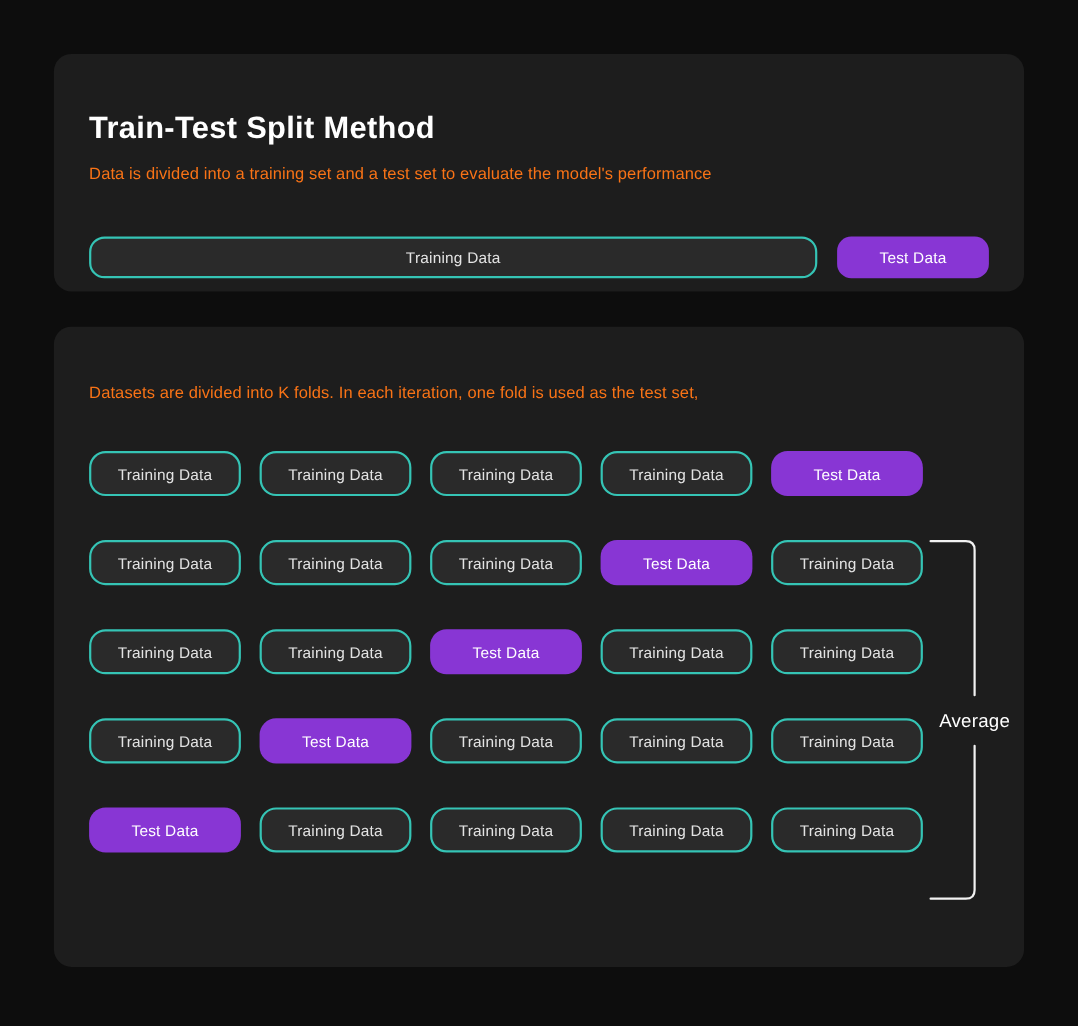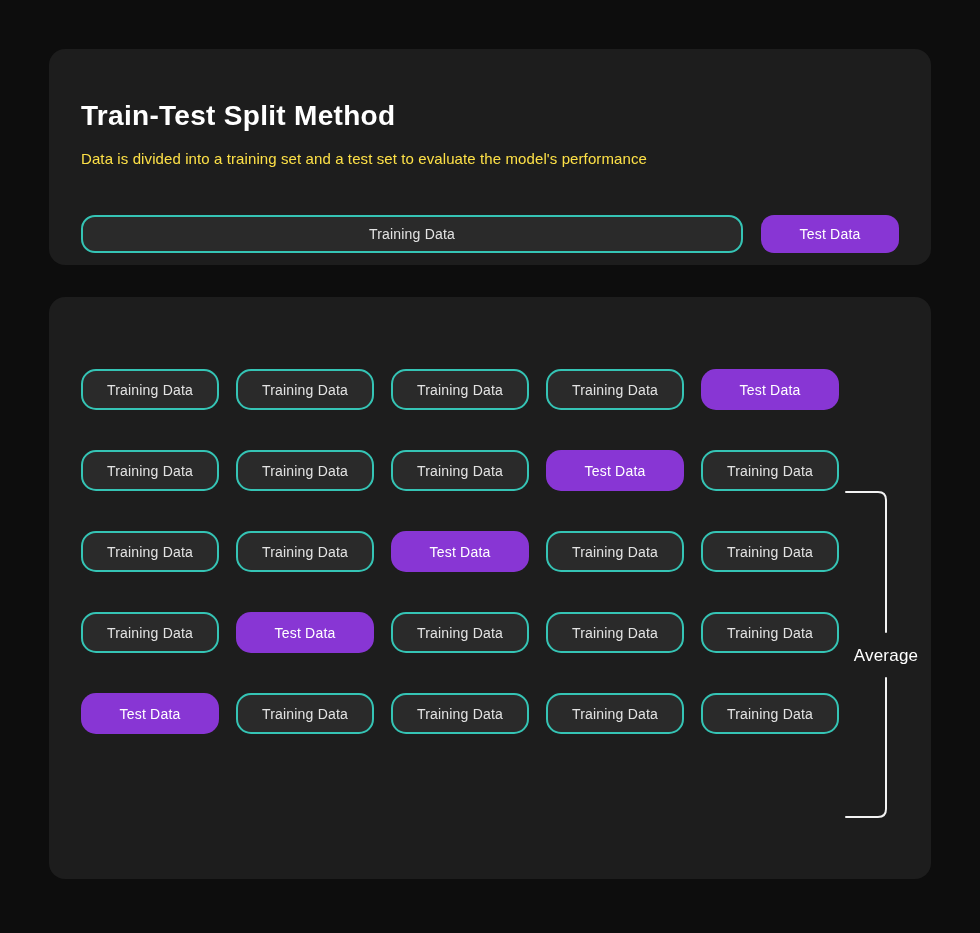--- a/index.html
+++ b/index.html
@@ -16,21 +16,21 @@
     box-sizing:border-box; padding:33px 32px;
   }
   #panel-split { top:49px; height:216px; }
   #panel-cv   { top:297px; height:582px; }
 
   .panel-title {
     font-size:28px; font-weight:700; color:#ffffff;
     letter-spacing:0.3px; line-height:1.1;
   }
   .panel-desc {
-    margin-top:14px; font-size:15px; color:#fde047;
+    margin-top:14px; font-size:15px; color:#f97316;
     line-height:27px; letter-spacing:0.1px;
   }
   #panel-split .panel-desc { line-height:18px; }
 
   .split-row {
     margin-top:27px; display:flex; gap:18px; height:58px;
   }
   .box {
     display:flex; align-items:center; justify-content:center;
     font-size:14px; box-sizing:border-box; letter-spacing:0.2px;margin-top:20px;
@@ -81,20 +81,21 @@
   <h1 class="panel-title">Train-Test Split Method</h1>
   <div class="panel-desc">Data is divided into a training set and a test set to evaluate the model's performance</div>
   <div class="split-row">
     <div class="box train-box split-train">Training Data</div>
     <div class="box test-box split-test">Test Data</div>
   </div>
 </section>
 
 <section class="panel" id="panel-cv">
   <div class="panel-desc">
+    <div>Datasets are divided into K folds. In each iteration, one fold is used as the test set,</div>
   </div>
 
   <div class="cv-grid">
     <div class="box cell" data-type="train">Training Data</div>
     <div class="box cell" data-type="train">Training Data</div>
     <div class="box cell" data-type="train">Training Data</div>
     <div class="box cell" data-type="train">Training Data</div>
     <div class="box cell" data-type="test">Test Data</div>
     <div class="box cell" data-type="train">Training Data</div>
     <div class="box cell" data-type="train">Training Data</div>

